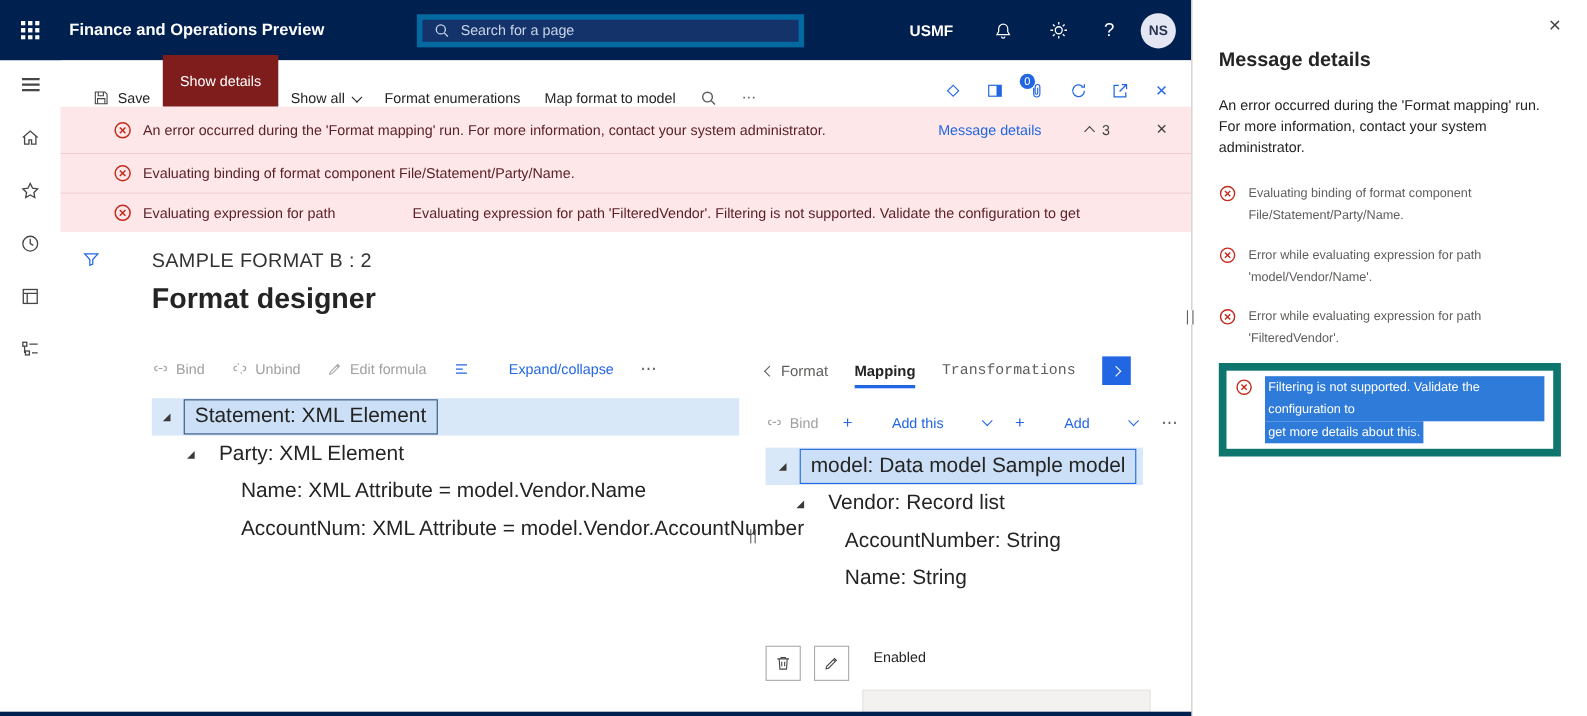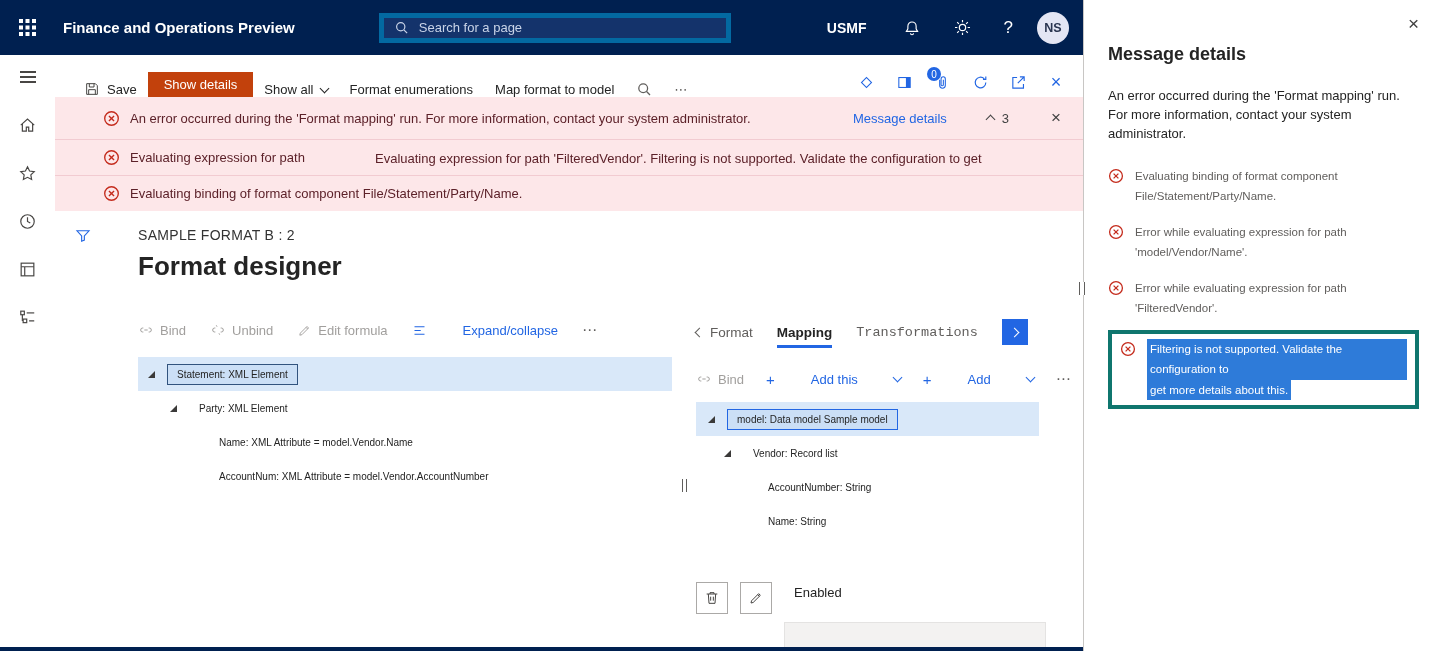--- a/index.html
+++ b/index.html
@@ -28,21 +28,21 @@
 
   
   .sidebar { width:55px; flex:none; background:#fff; display:flex; flex-direction:column; align-items:center; padding-top:12px; gap:28px; }
   .side-btn { background:none; border:none; color:#484644; padding:0; height:20px; display:flex; align-items:center; justify-content:center; cursor:pointer; }
 
   .main-col { flex:1; min-width:0; display:flex; flex-direction:column; background:#fff; }
 
   
   .actionbar { height:42px; flex:none; display:flex; align-items:flex-end; padding-left:18px; background:#fff; }
   .ab-btn { display:flex; align-items:center; gap:7px; padding:0 11px; font-size:13px; color:#242424; background:none; border:none; cursor:pointer; font-family:inherit; white-space:nowrap; }
-  .ab-primary { background:#c2410c; color:#fff; padding:5px 16px; }
+  .ab-primary { background:#7f1d1d; color:#fff; padding:16px 16px; }
   .ab-gray { color:#605E5C; }
   .ab-spacer { flex:1; }
   .ab-icons { display:flex; align-items:center; gap:8px; padding-right:12px; }
   .ico-btn { width:30px; height:30px; display:flex; align-items:center; justify-content:center; background:none; border:none; color:#2266E3; cursor:pointer; position:relative; padding:0; }
   .badge { position:absolute; top:0; left:0; background:#2266E3; color:#fff; border-radius:50%; width:14px; height:14px; font-size:10px; display:flex; align-items:center; justify-content:center; }
   .ab-close { font-size:18px; color:#2266E3; }
 
   
   .chev { display:inline-block; width:7px; height:7px; border-right:1.6px solid currentColor; border-bottom:1.6px solid currentColor; }
   .chev.down  { transform:rotate(45deg); margin-top:-3px; }
@@ -61,33 +61,33 @@
   .err-close { margin-left:22px; color:#424242; font-size:17px; background:none; border:none; cursor:pointer; padding:0 4px; }
   .r1 .err-spacer { flex:1; }
   .r3 { position:relative; }
   .r3-overlay { position:absolute; left:320px; top:50%; transform:translateY(-50%); white-space:nowrap; }
 
   
   .content { flex:1; display:flex; min-height:0; }
   .gutter { width:55px; flex:none; padding-top:16px; display:flex; justify-content:center; align-items:flex-start; }
   .funnel-btn { background:none; border:none; color:#2266E3; cursor:pointer; padding:0; }
   .designer { flex:1; min-width:0; padding:16px 44px 0 28px; display:flex; flex-direction:column; }
-  .caption { font-size:14px; color:#333; letter-spacing:.3px; }
+  .caption { font-size:18px; color:#333; letter-spacing:.3px; }
   .page-title { font-size:26px; font-weight:600; color:#242424; margin-top:8px; }
 
   .panes { display:flex; margin-top:20px; flex:1; min-height:0; }
   .format-pane { width:534px; flex:none; }
   .fp-toolbar { display:flex; align-items:center; gap:24px; height:22px; }
   .tool { display:flex; align-items:center; gap:6px; background:none; border:none; font-family:inherit; font-size:13px; cursor:pointer; padding:0; white-space:nowrap; }
   .tool.disabled { color:#A19F9D; }
   .tool.blue { color:#2266E3;gap:36px; }
   .tool-more { color:#605E5C; font-size:15px; }
 
   .tree { margin-top:16px; }
-  .trow { height:34px; display:flex; align-items:center; font-size:10px; color:#242424; cursor:pointer; }
+  .trow { height:34px; display:flex; align-items:center; font-size:19px; color:#242424; cursor:pointer; }
   .trow.selected { background:#D9E8F9; }
   .exp { width:0; height:0; border-left:7px solid transparent; border-bottom:7px solid #3B3A39; margin-right:12px; flex:none; cursor:pointer; }
   .node { padding:4px 9px; white-space:nowrap; border:1px solid transparent; }
   .node.focus-dark { border-color:#31537E; background:#CBDFF6; }
   .node.focus-blue { border-color:#2266E3; background:#CBDFF6; }
   .pl0 { padding-left:10px; } .pl1 { padding-left:32px; } .pl2 { padding-left:71px; }
   .ml0 { padding-left:12px; } .ml1 { padding-left:28px; } .ml2 { padding-left:62px; }
 
   .pane-splitter { width:24px; flex:none; display:flex; align-items:center; justify-content:center; }
   .grip { width:5px; height:13px; border-left:1.5px solid #605E5C; border-right:1.5px solid #605E5C; cursor:col-resize; }
@@ -112,21 +112,21 @@
 
   
   .details-panel { width:360px; flex:none; background:#fff; border-left:1px solid #C8C6C4; position:relative; padding:0 24px; }
   .dp-close { position:absolute; top:12px; right:18px; background:none; border:none; font-size:19px; color:#424242; cursor:pointer; }
   .dp-title { margin-top:44px; font-size:18px; font-weight:600; color:#242424; }
   .dp-summary { margin-top:22px; font-size:13px; color:#242424; line-height:1.45; }
   .dp-items { margin-top:22px; display:flex; flex-direction:column; gap:16px; }
   .dp-item { display:flex; gap:11px; align-items:flex-start; font-size:11.5px; color:#605E5C; line-height:1.75; }
   .dp-item .err-ic { margin-top:2px; }
   .dp-line { display:block; }
-  .dp-item.selected { border:4px solid #0f766e; padding:5px 8px; margin-top:-4px;justify-content:flex-end; }
+  .dp-item.selected { border:7px solid #0f766e; padding:5px 8px; margin-top:-4px;justify-content:flex-end; }
   .dp-line.hl { background:#2E7BD9; color:#fff; width:fit-content; padding:0 3px; }
   .panel-grip { position:absolute; left:-5px; top:282px; width:6px; height:13px; border-left:1.5px solid #605E5C; border-right:1.5px solid #605E5C; background:#fff; cursor:col-resize; }
 
   svg { display:block; }
 </style>
 </head>
 <body>
 
 <div class="app">
 
@@ -331,38 +331,38 @@
             <span class="err-spacer"></span>
             <button class="err-link">Message details</button>
             <button class="err-actions">
               <span class="chev up"></span>
               <span>3</span>
             </button>
             <button class="err-close">
               <span>×</span>
             </button>
           </div>
+          <div class="err-row r2">
+            <span class="err-ic">
+              <svg width="17" height="17" viewBox="0 0 20 20">
+                  <circle cx="10" cy="10" r="8" fill="none" stroke="currentColor" stroke-width="1.6"></circle>
+                  <path d="M7 7l6 6M13 7l-6 6" stroke="currentColor" stroke-width="1.6"></path>
+                </svg>
+            </span>
+            <span>Evaluating binding of format component File/Statement/Party/Name.</span>
+          </div>
           <div class="err-row r3">
             <span class="err-ic">
               <svg width="17" height="17" viewBox="0 0 20 20">
                   <circle cx="10" cy="10" r="8" fill="none" stroke="currentColor" stroke-width="1.6"></circle>
                   <path d="M7 7l6 6M13 7l-6 6" stroke="currentColor" stroke-width="1.6"></path>
                 </svg>
             </span>
             <span>Evaluating expression for path</span>
             <span class="r3-overlay">Evaluating expression for path 'FilteredVendor'. Filtering is not supported. Validate the configuration to get</span>
-          </div>
-          <div class="err-row r2">
-            <span class="err-ic">
-              <svg width="17" height="17" viewBox="0 0 20 20">
-                  <circle cx="10" cy="10" r="8" fill="none" stroke="currentColor" stroke-width="1.6"></circle>
-                  <path d="M7 7l6 6M13 7l-6 6" stroke="currentColor" stroke-width="1.6"></path>
-                </svg>
-            </span>
-            <span>Evaluating binding of format component File/Statement/Party/Name.</span>
           </div>
         </div>
 
         <div class="content">
           <div class="gutter">
             <button class="funnel-btn">
               <span>
                 <svg width="18" height="18" viewBox="0 0 24 24" fill="none" stroke="currentColor" stroke-width="1.5">
                     <path d="M4 5h16l-6.2 7v5.5L10.2 19v-7z"></path>
                   </svg>

